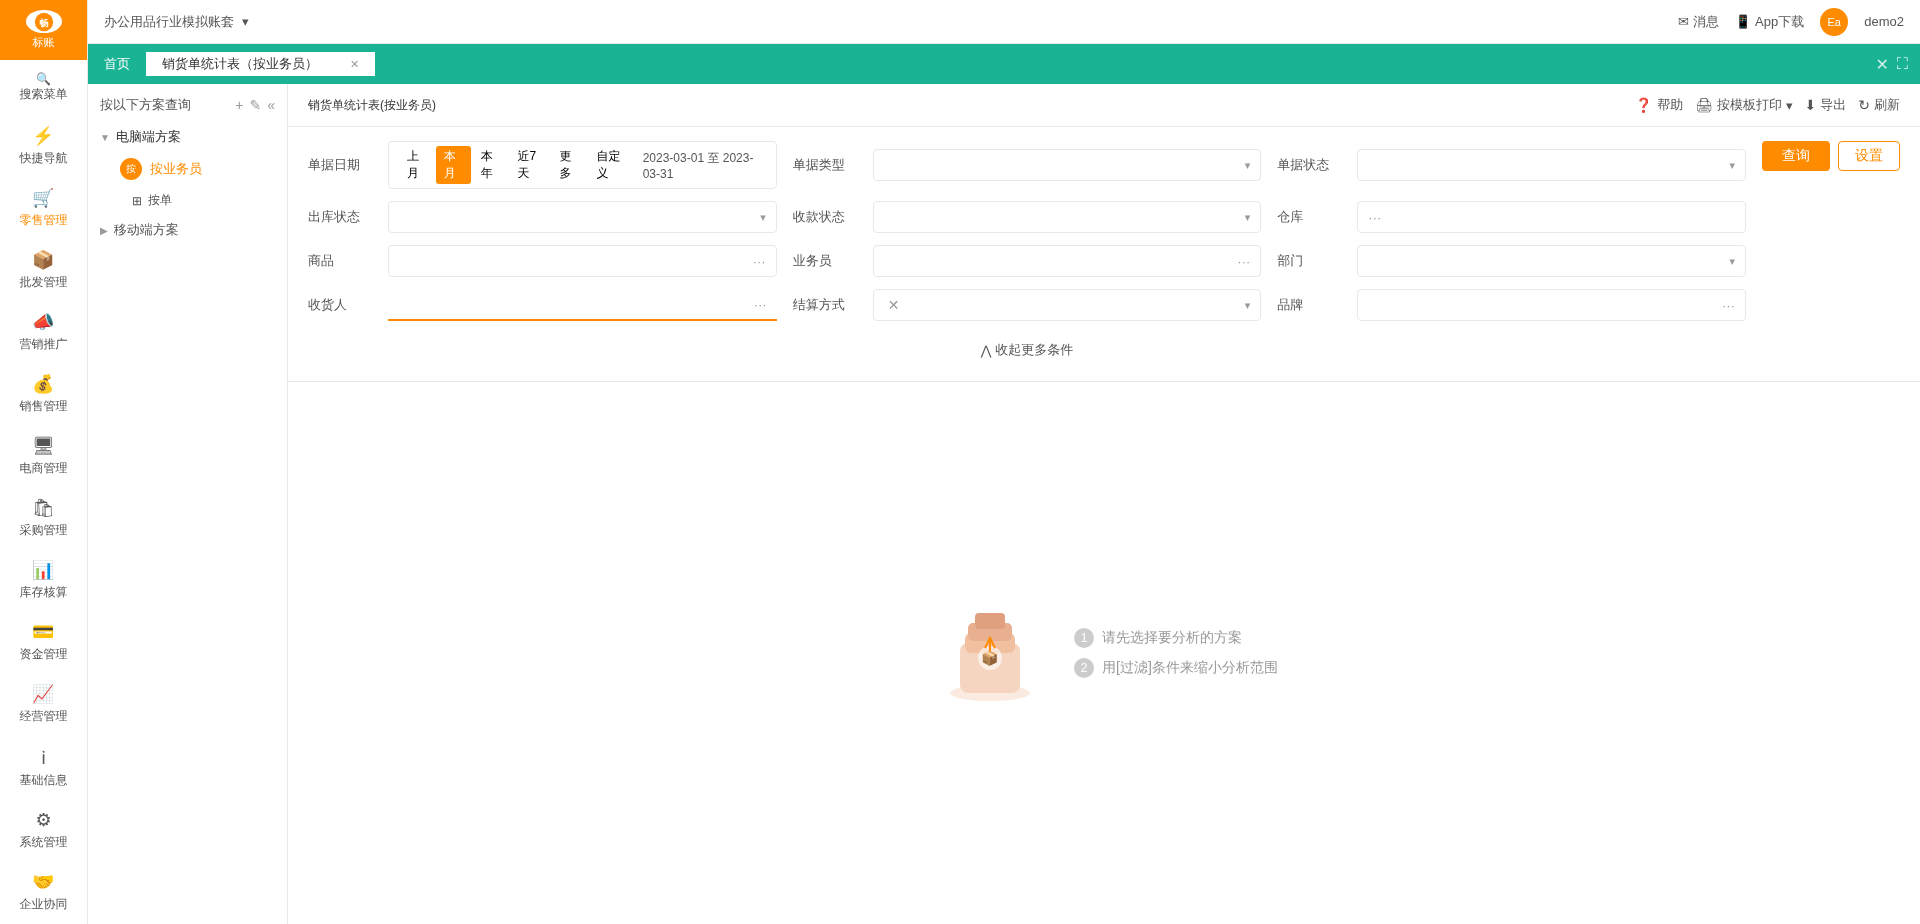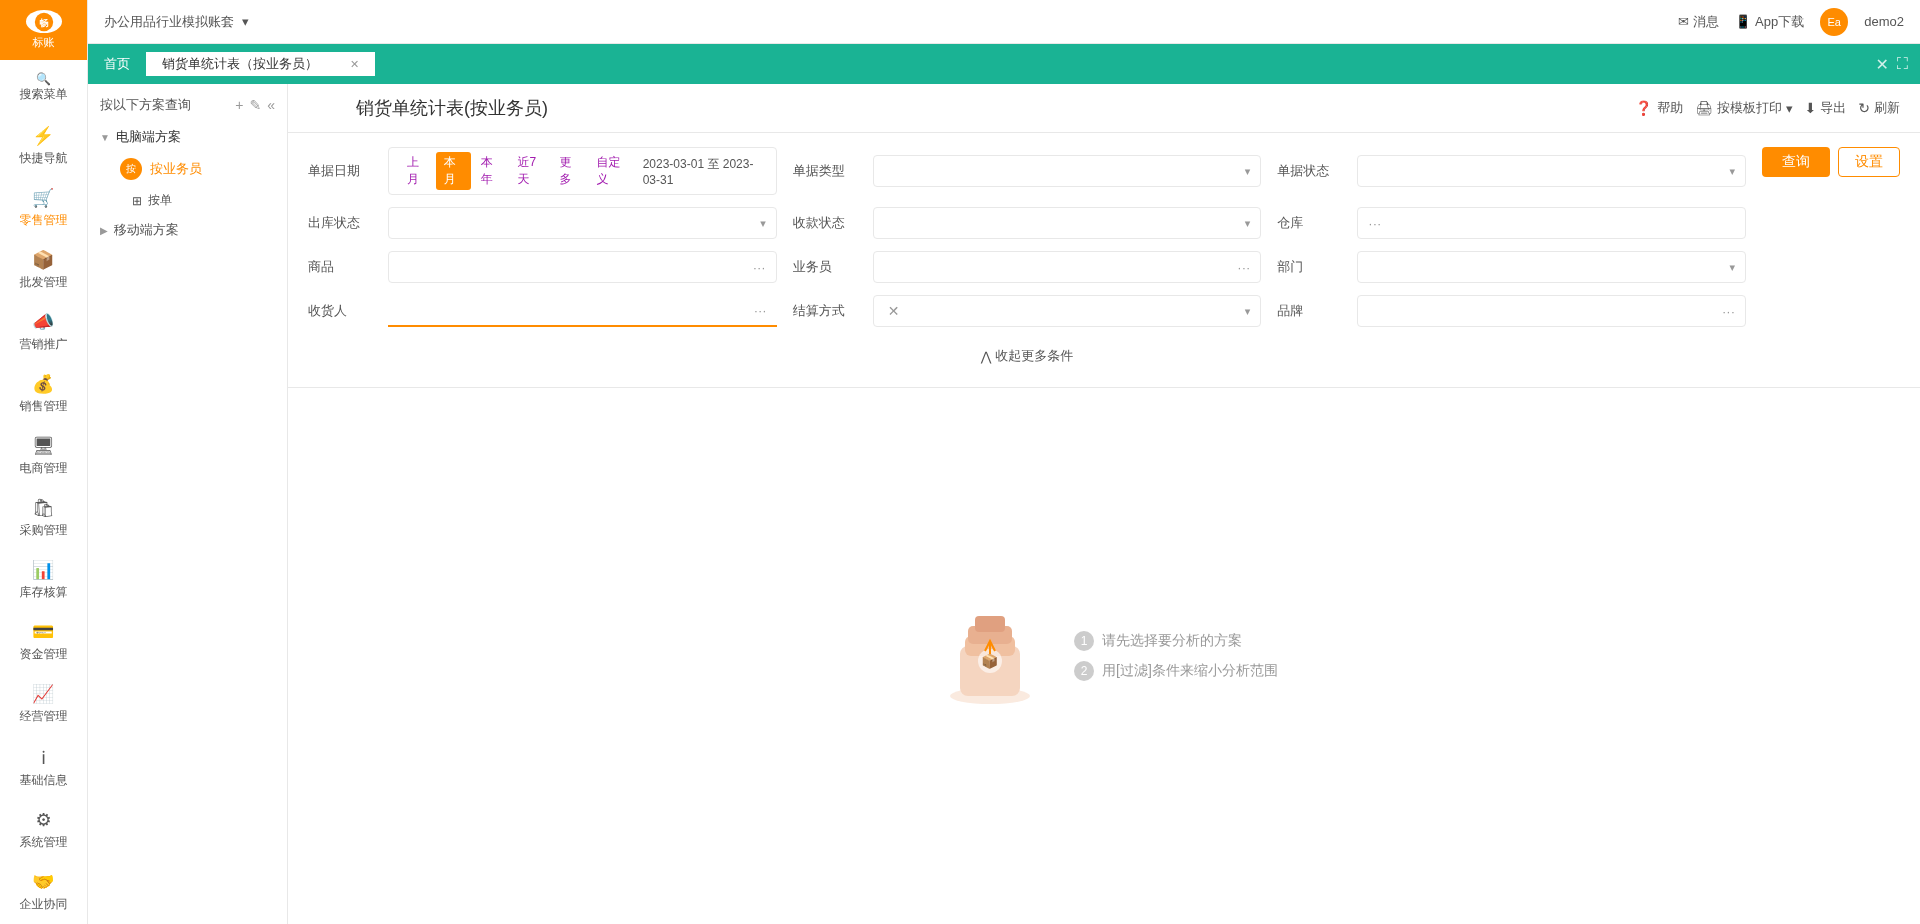--- a/index.html
+++ b/index.html
@@ -51,33 +51,33 @@
     .scheme-item .scheme-dot { width: 22px; height: 22px; background: #ff8c00; border-radius: 50%; display: flex; align-items: center; justify-content: center; color: #fff; font-size: 10px; flex-shrink: 0; }
     .sub-item { display: flex; align-items: center; gap: 6px; padding: 6px 12px 6px 36px; cursor: pointer; color: #555; font-size: 12px; }
     .mobile-group-title { display: flex; align-items: center; gap: 6px; padding: 6px 4px; color: #555; font-size: 13px; cursor: pointer; }
     .chevron { font-size: 10px; color: #999; }
 
     
     .right-panel { flex: 1; background: #f5f5f5; display: flex; flex-direction: column; overflow: hidden; }
 
     
     .page-title-bar { background: #fff; padding: 12px 20px 0; border-bottom: 1px solid #e8e8e8; display: flex; align-items: center; justify-content: space-between; flex-shrink: 0; }
-    .page-title { font-size: 18px; color: #333; font-weight: 500; padding-bottom: 12px; margin-left: 48px; }
+    .page-title { font-size: 12px; color: #333; font-weight: 500; padding-bottom: 12px; }
     .page-actions { display: flex; align-items: center; gap: 12px; padding-bottom: 12px; }
     .action-btn { display: flex; align-items: center; gap: 4px; color: #555; font-size: 13px; cursor: pointer; }
     .action-btn .icon { font-size: 14px; }
 
     
     .filter-area { background: #fff; padding: 14px 20px; border-bottom: 1px solid #e8e8e8; flex-shrink: 0; }
     .filter-item { display: flex; align-items: center; gap: 20px; flex: 1; }
     .filter-label { color: #555; font-size: 13px; white-space: nowrap; min-width: 60px; }
     .filter-control { flex: 1; display: flex; align-items: center; border: 1px solid #e8e8e8; border-radius: 4px; padding: 4px 10px; background: #fff; min-height: 32px; position: relative; }
     .filter-control.date-control { display: flex; align-items: center; gap: 4px; }
     .date-tabs { display: flex; align-items: center; gap: 2px; margin-right: 6px; }
-    .date-tab { padding: 2px 8px; font-size: 12px; color: #a21caf; cursor: pointer; border-radius: 3px; }
+    .date-tab { padding: 2px 8px; font-size: 12px; color: #000000; cursor: pointer; border-radius: 3px; }
     .date-tab.active { background: #ff8c00; color: #fff; border-radius: 3px; }
     .date-range { font-size: 12px; color: #555; }
     .dropdown-arrow { color: #999; font-size: 11px; margin-left: auto; }
     .filter-clear { background: none; border: none; cursor: pointer; color: #999; font-size: 14px; padding: 0 4px; }
     .query-btn { background: #ff8c00; color: #fff; border: none; border-radius: 4px; padding: 6px 20px; cursor: pointer; font-size: 14px; white-space: nowrap; }
     .setting-btn { background: #fff; color: #ff8c00; border: 1px solid #ff8c00; border-radius: 4px; padding: 5px 16px; cursor: pointer; font-size: 14px; white-space: nowrap; }
     .filter-actions-col { display: flex; flex-direction: row; gap: 8px; align-items: flex-end; flex-shrink: 0; }
     .collapse-row { display: flex; justify-content: center; padding: 8px 0; }
     .collapse-btn { display: flex; align-items: center; gap: 4px; color: #555; font-size: 13px; cursor: pointer; background: none; border: none; }
 

